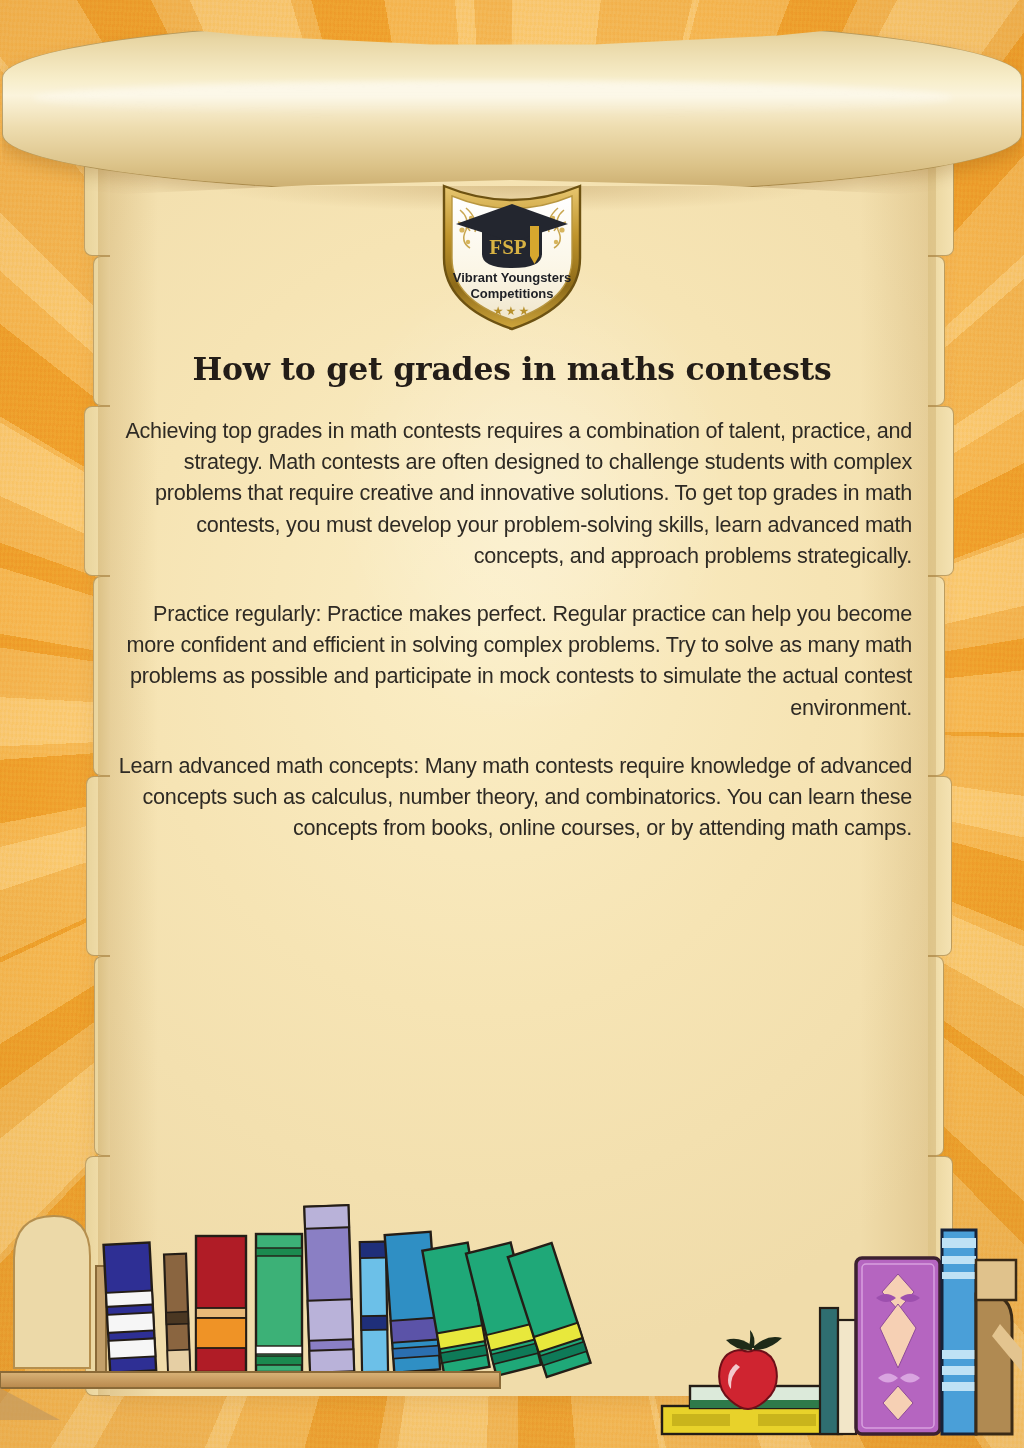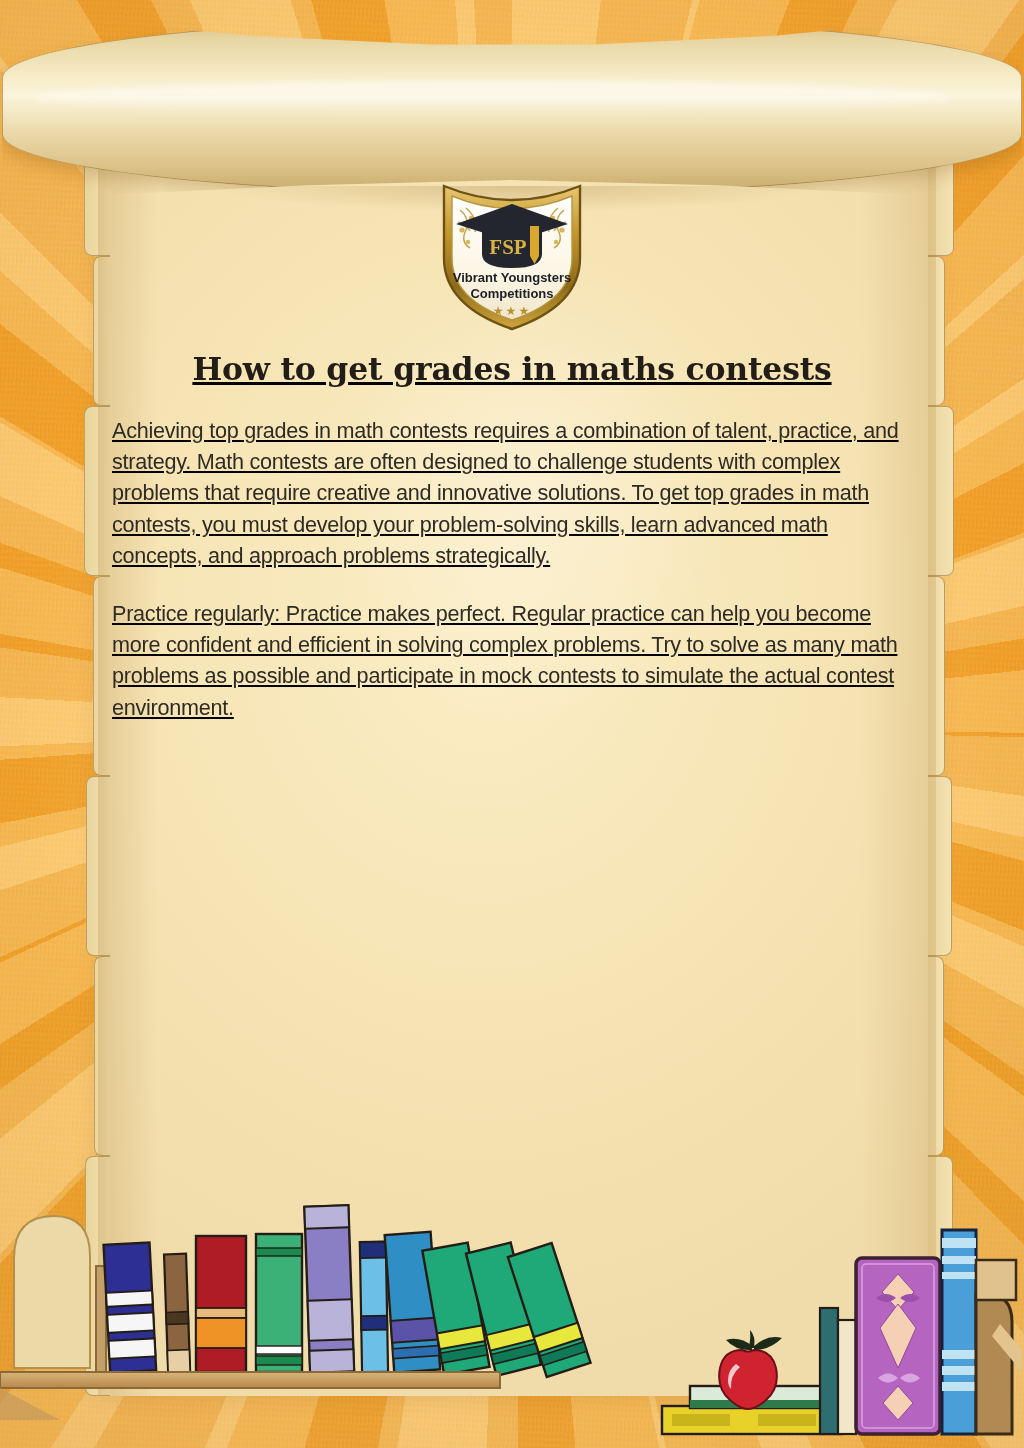--- a/index.html
+++ b/index.html
@@ -163,39 +163,39 @@
     width: 156px; height: 158px;
     z-index: 6;
   }
 
   
   .content {
     position: absolute;
     left: 112px; top: 350px;
     width: 800px;
     z-index: 5;
-    text-decoration: underline;
   }
   .title {
     font-family: "DejaVu Serif", "Liberation Serif", serif;
     font-weight: 700;
     font-size: 31.5px;
     letter-spacing: -0.2px;
     color: #231d18;
     text-align: center;
     margin-bottom: 28px;
     white-space: nowrap;
   }
   .para {
     font-family: "Liberation Sans", sans-serif;
     font-size: 21.6px;
     line-height: 31.2px;
     color: #2e2a24;
     margin-bottom: 27px;
     letter-spacing: -0.25px;
+    text-align: right;
   }
   .para:last-child { margin-bottom: 0; }
 
   
   .shelf-zone {
     position: absolute;
     left: 0; bottom: 0;
     width: 1024px; height: 280px;
     z-index: 8;
   }
@@ -296,20 +296,21 @@
       <text x="78" y="124" text-anchor="middle" font-family="Liberation Sans, sans-serif" font-size="13" font-weight="700" fill="#1d1f25">Competitions</text>
 
       <text x="78" y="141" text-anchor="middle" font-family="DejaVu Sans, sans-serif" font-size="12" letter-spacing="2" fill="#b8912c">★★★</text>
     </svg>
   </div>
 
   <div class="content">
     <h1 class="title">How to get grades in maths contests</h1>
     <p class="para">Achieving top grades in math contests requires a combination of talent, practice, and strategy. Math contests are often designed to challenge students with complex problems that require creative and innovative solutions. To get top grades in math contests, you must develop your problem-solving skills, learn advanced math concepts, and approach problems strategically.</p>
     <p class="para">Practice regularly: Practice makes perfect. Regular practice can help you become more confident and efficient in solving complex problems. Try to solve as many math problems as possible and participate in mock contests to simulate the actual contest environment.</p>
+    <p class="para">Learn advanced math concepts: Many math contests require knowledge of advanced concepts such as calculus, number theory, and combinatorics. You can learn these concepts from books, online courses, or by attending math camps.</p>
   </div>
 
   <div class="shelf-zone">
     <svg viewBox="0 0 1024 280" width="1024" height="280">
       <defs>
         <linearGradient id="woodg" x1="0" y1="0" x2="0" y2="1">
           <stop offset="0%" stop-color="#d9b378"></stop>
           <stop offset="100%" stop-color="#b8884c"></stop>
         </linearGradient>
         <linearGradient id="paperfade" x1="0" y1="0" x2="0" y2="1">

